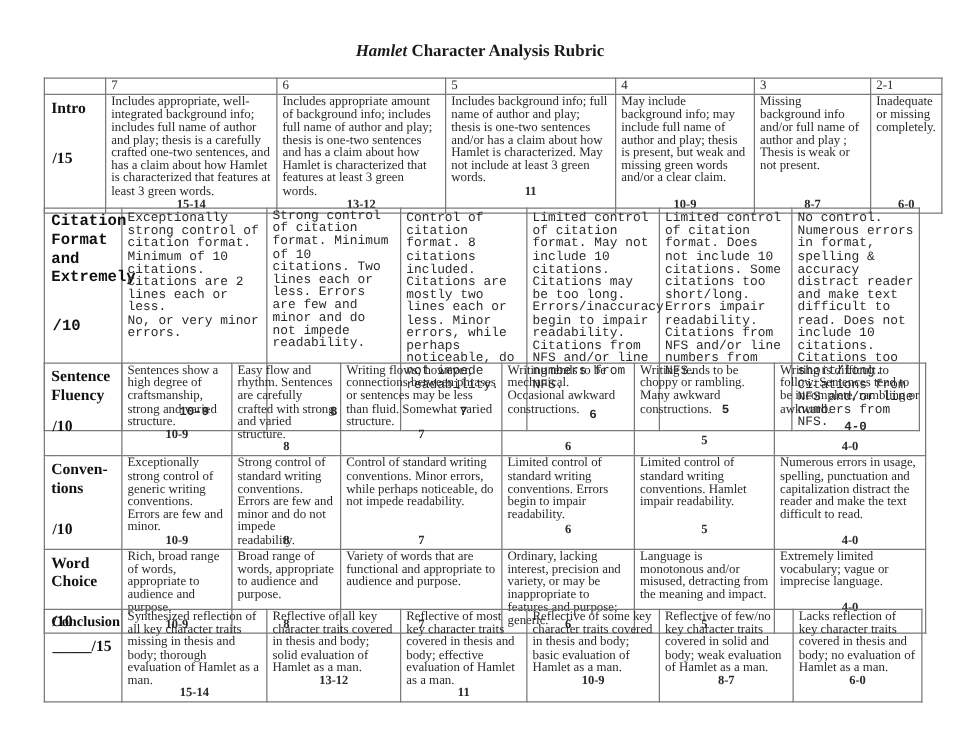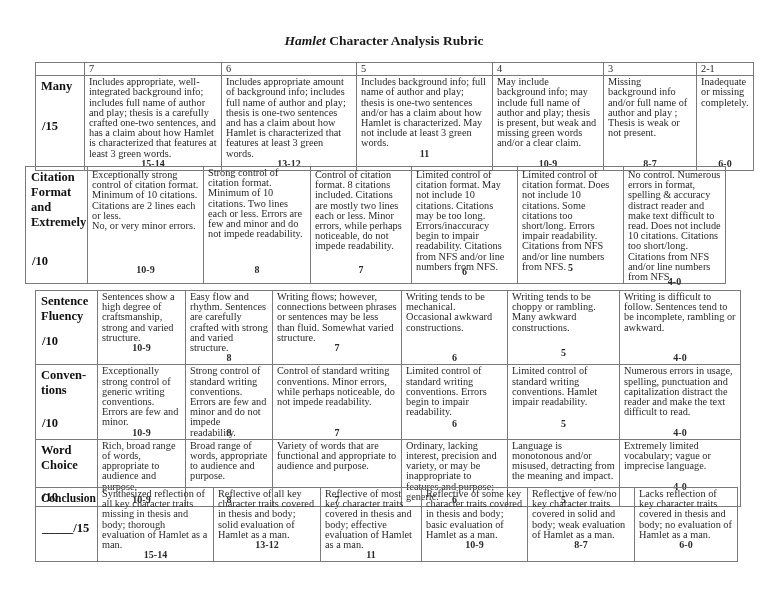--- a/index.html
+++ b/index.html
@@ -38,34 +38,34 @@
     <td></td>
     <td>7</td>
     <td>6</td>
     <td>5</td>
     <td>4</td>
     <td>3</td>
     <td>2-1</td>
   </tr>
   <tr style="height:82px">
     <td class="rowhead">
-      <span>Many</span>
+      <span>Intro</span>
       <span class="pts" style="top:43px">/15</span>
     </td>
     <td><span>Includes appropriate, well-integrated background info; includes full name of author and play; thesis is a carefully crafted one-two sentences, and has a claim about how Hamlet is characterized that features at least 3 green words.</span><span class="score">15-14</span></td>
     <td><span>Includes appropriate amount of background info; includes full name of author and play; thesis is one-two sentences and has a claim about how Hamlet is characterized that features at least 3 green words.</span><span class="score">13-12</span></td>
     <td><span>Includes background info; full name of author and play; thesis is one-two sentences and/or has a claim about how Hamlet is characterized. May not include at least 3 green words.</span><span class="score">11</span></td>
     <td style="position:relative"><span>May include background info; may include full name of author and play; thesis is present, but weak and missing green words and/or a clear claim.</span><span class="bottom">10-9</span></td>
     <td style="position:relative"><span>Missing background info and/or full name of author and play ; Thesis is weak or not present.</span><span class="bottom">8-7</span></td>
     <td style="position:relative"><span>Inadequate or missing completely.</span><span class="bottom">6-0</span></td>
   </tr>
 </tbody>
   </table>
 
-<table style="left:25px; top:166px; width:680px;">
+<table style="left:35px; top:166px; width:680px;font-family:Liberation Mono, monospace;">
   <colgroup>
       <col style="width:62px">
       <col style="width:116px">
       <col style="width:107px">
       <col style="width:101px">
       <col style="width:106px">
       <col style="width:106px">
       <col style="width:102px">
     </colgroup>
   <tbody>
@@ -141,21 +141,21 @@
       <col style="width:107px">
       <col style="width:101px">
       <col style="width:106px">
       <col style="width:107px">
       <col style="width:103px">
     </colgroup>
   <tbody>
       <tr style="height:68px">
     <td class="rowhead" style="font-size:11.5px">
       <span>Conclusion</span>
-      <span class="pts" style="top:33px">_____/15</span>
+      <span class="pts" style="top:22px">_____/15</span>
     </td>
     <td><span>Synthesized reflection of all key character traits missing in thesis and body; thorough evaluation of Hamlet as a man.</span><span class="score">15-14</span></td>
     <td><span>Reflective of all key character traits covered in thesis and body; solid evaluation of Hamlet as a man.</span><span class="score">13-12</span></td>
     <td><span>Reflective of most key character traits covered in thesis and body; effective evaluation of Hamlet as a man.</span><span class="score">11</span></td>
     <td><span>Reflective of some key character traits covered in thesis and body; basic evaluation of Hamlet as a man.</span><span class="score">10-9</span></td>
     <td><span>Reflective of few/no key character traits covered in solid and body; weak evaluation of Hamlet as a man.</span><span class="score">8-7</span></td>
     <td><span>Lacks reflection of key character traits covered in thesis and body; no evaluation of Hamlet as a man.</span><span class="score">6-0</span></td>
   </tr>
 </tbody>
   </table>

